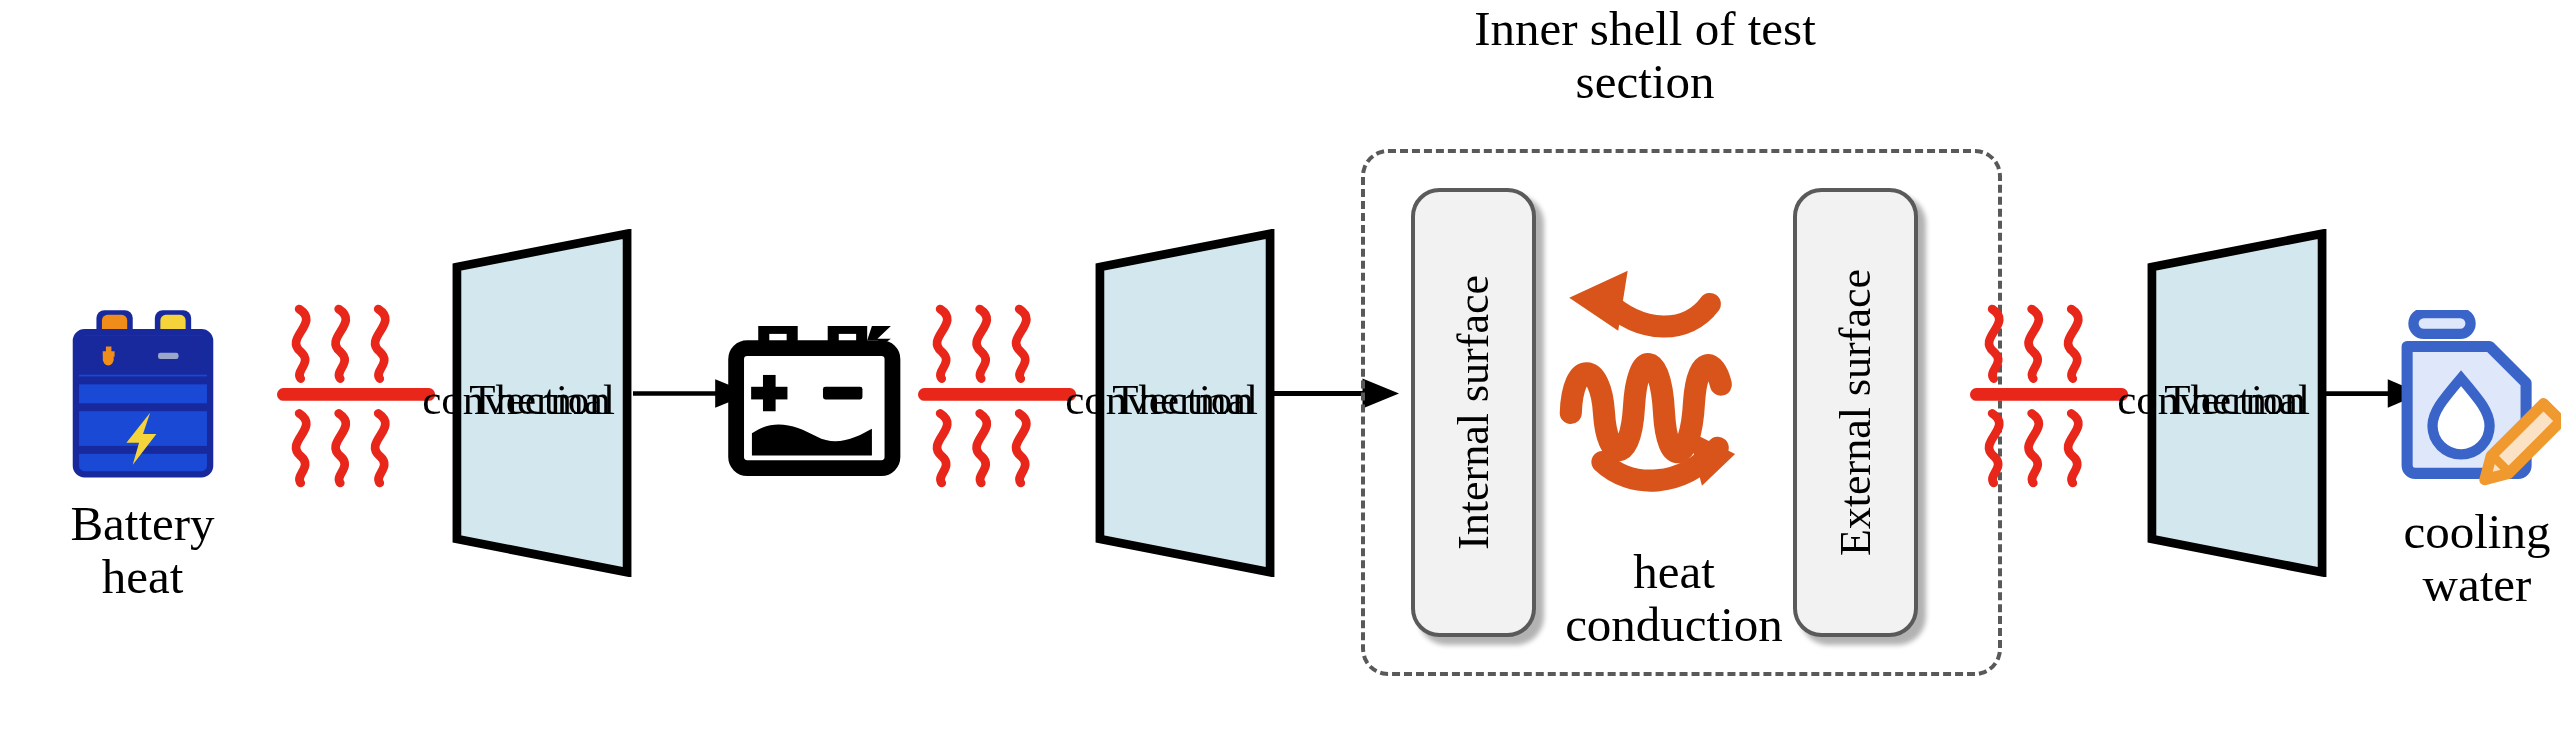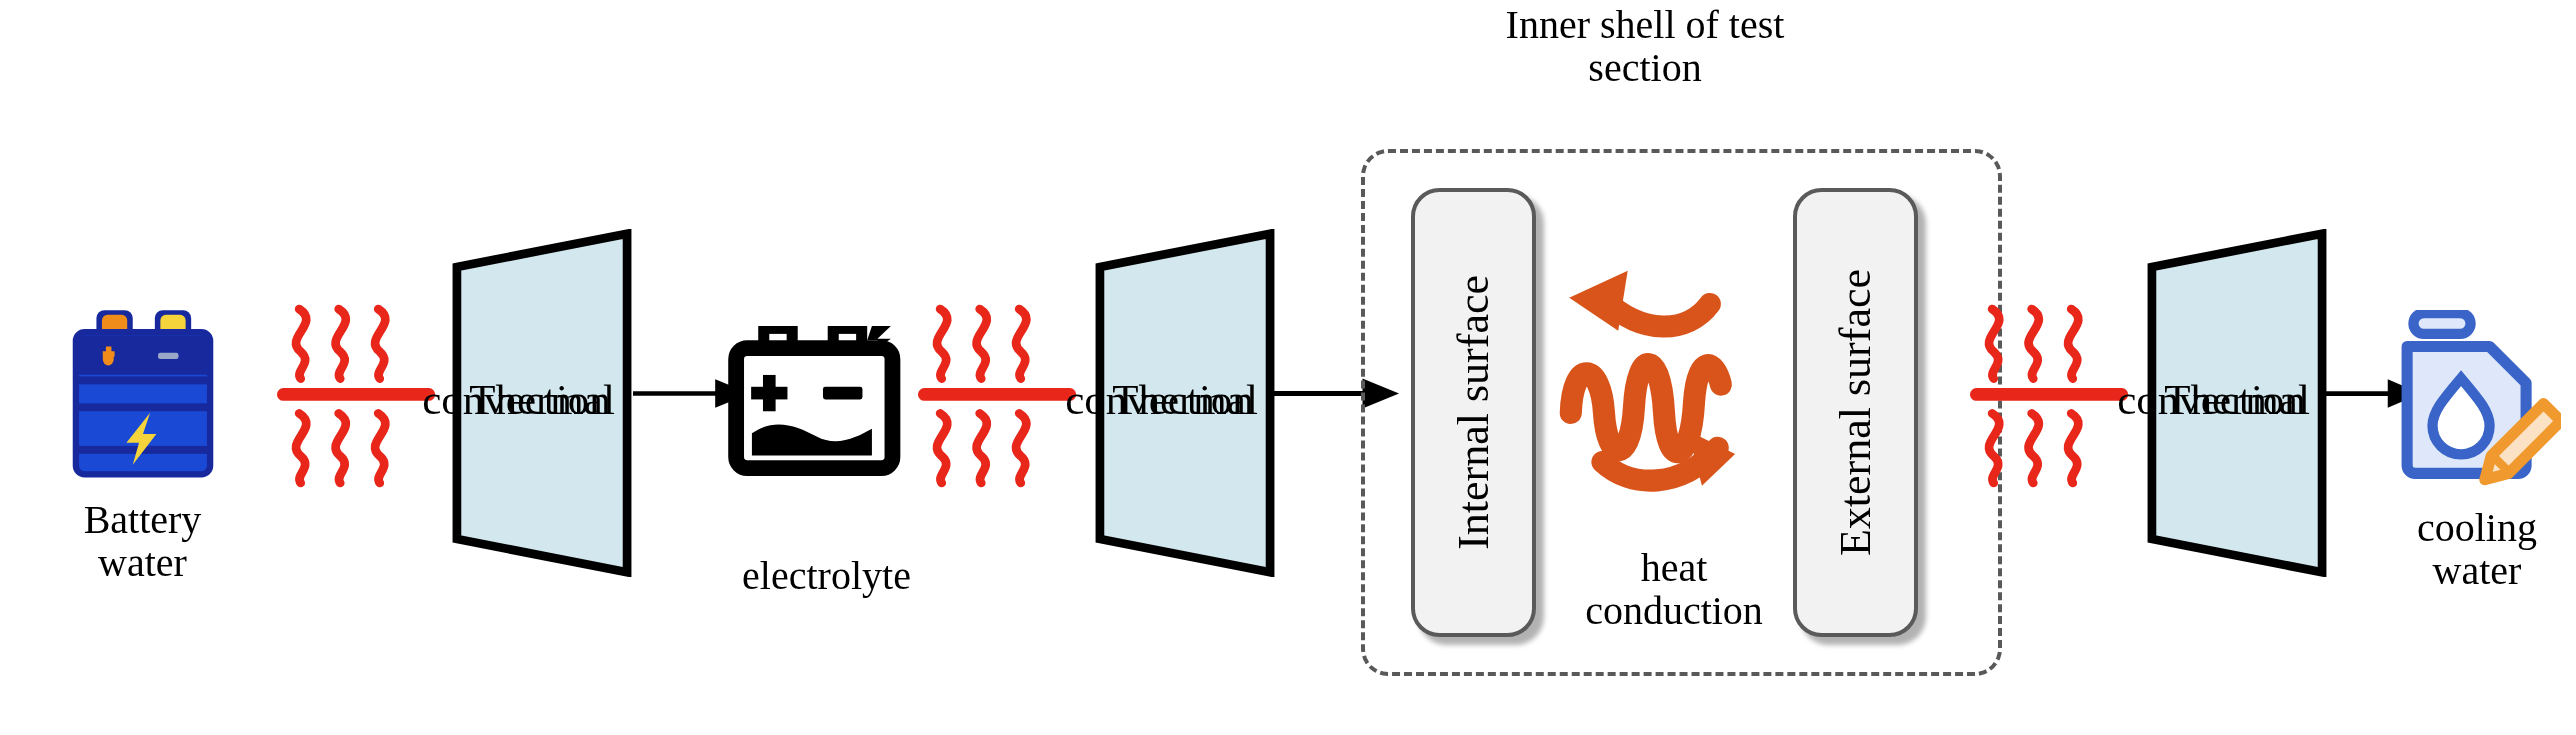--- a/index.html
+++ b/index.html
@@ -14,21 +14,21 @@
     position: relative;
     width: 2576px;
     height: 736px;
     background: #ffffff;
     overflow: hidden;
   }
   .caption {
     position: absolute;
     text-align: center;
     font-family: "Liberation Serif", "DejaVu Serif", serif;
-    font-size: 40px;
+    font-size: 49px;
     line-height: 1.08;
     color: #000000;
     white-space: pre-line;
   }
 
   
   .heat-symbol { position: absolute; width: 166px; height: 206px; }
   .heat-symbol svg { display: block; width: 100%; height: 100%; }
 
   
@@ -127,21 +127,21 @@
       <rect x="14" y="172" width="162" height="10" fill="#17299c"></rect>
 
       <path d="M48 46 l7 0 l0 10 l-7 0 Z M44 52 l15 0 l0 7 l-15 0 Z" fill="#f08c1a"></path>
       <ellipse cx="51" cy="62" rx="7" ry="8" fill="#f08c1a"></ellipse>
       <rect x="114" y="54" width="26" height="8" rx="3" fill="#9aa7c9"></rect>
 
       <path d="M104 130 L74 168 L90 168 L82 196 L112 157 L95 157 Z" fill="#f5d43b"></path>
     </svg>
   </div>
   <div class="caption" style="left:8px; top:498px; width:269px;">Battery
-water</div>
+heat</div>
 
   <div class="heat-symbol" style="left:277px; top:293px; width:170px; height:206px;">
     <svg viewBox="0 0 215 260" xmlns="http://www.w3.org/2000/svg">
       <g stroke="#e8261a" stroke-width="11" fill="none" stroke-linecap="round">
         <path d="M28 20 C56 38 8 56 30 74 C46 88 22 98 30 108"></path>
         <path d="M78 20 C106 38 58 56 80 74 C96 88 72 98 80 108"></path>
         <path d="M128 20 C156 38 108 56 130 74 C146 88 122 98 130 108"></path>
         <path d="M28 152 C56 170 8 188 30 206 C46 220 22 230 30 240"></path>
         <path d="M78 152 C106 170 58 188 80 206 C96 220 72 230 80 240"></path>
         <path d="M128 152 C156 170 108 188 130 206 C146 220 122 230 130 240"></path>
@@ -184,21 +184,20 @@
       <rect x="10" y="28" width="198" height="152" rx="14" fill="#fff" stroke="#000" stroke-width="20"></rect>
 
       <rect x="44" y="62" width="16" height="46" fill="#000"></rect>
       <rect x="29" y="77" width="46" height="16" fill="#000"></rect>
 
       <rect x="120" y="77" width="50" height="16" rx="3" fill="#000"></rect>
 
       <path d="M30 136 C58 116 86 126 112 140 C138 154 164 140 182 130 L182 164 L30 164 Z" fill="#000"></path>
     </svg>
   </div>
-  <div class="caption" style="left:696px; top:554px; width:261px;">electrolyte</div>
 
   <div class="heat-symbol" style="left:918px; top:293px; width:170px; height:206px;">
     <svg viewBox="0 0 215 260" xmlns="http://www.w3.org/2000/svg">
       <g stroke="#e8261a" stroke-width="11" fill="none" stroke-linecap="round">
         <path d="M28 20 C56 38 8 56 30 74 C46 88 22 98 30 108"></path>
         <path d="M78 20 C106 38 58 56 80 74 C96 88 72 98 80 108"></path>
         <path d="M128 20 C156 38 108 56 130 74 C146 88 122 98 130 108"></path>
         <path d="M28 152 C56 170 8 188 30 206 C46 220 22 230 30 240"></path>
         <path d="M78 152 C106 170 58 188 80 206 C96 220 72 230 80 240"></path>
         <path d="M128 152 C156 170 108 188 130 206 C146 220 122 230 130 240"></path>

